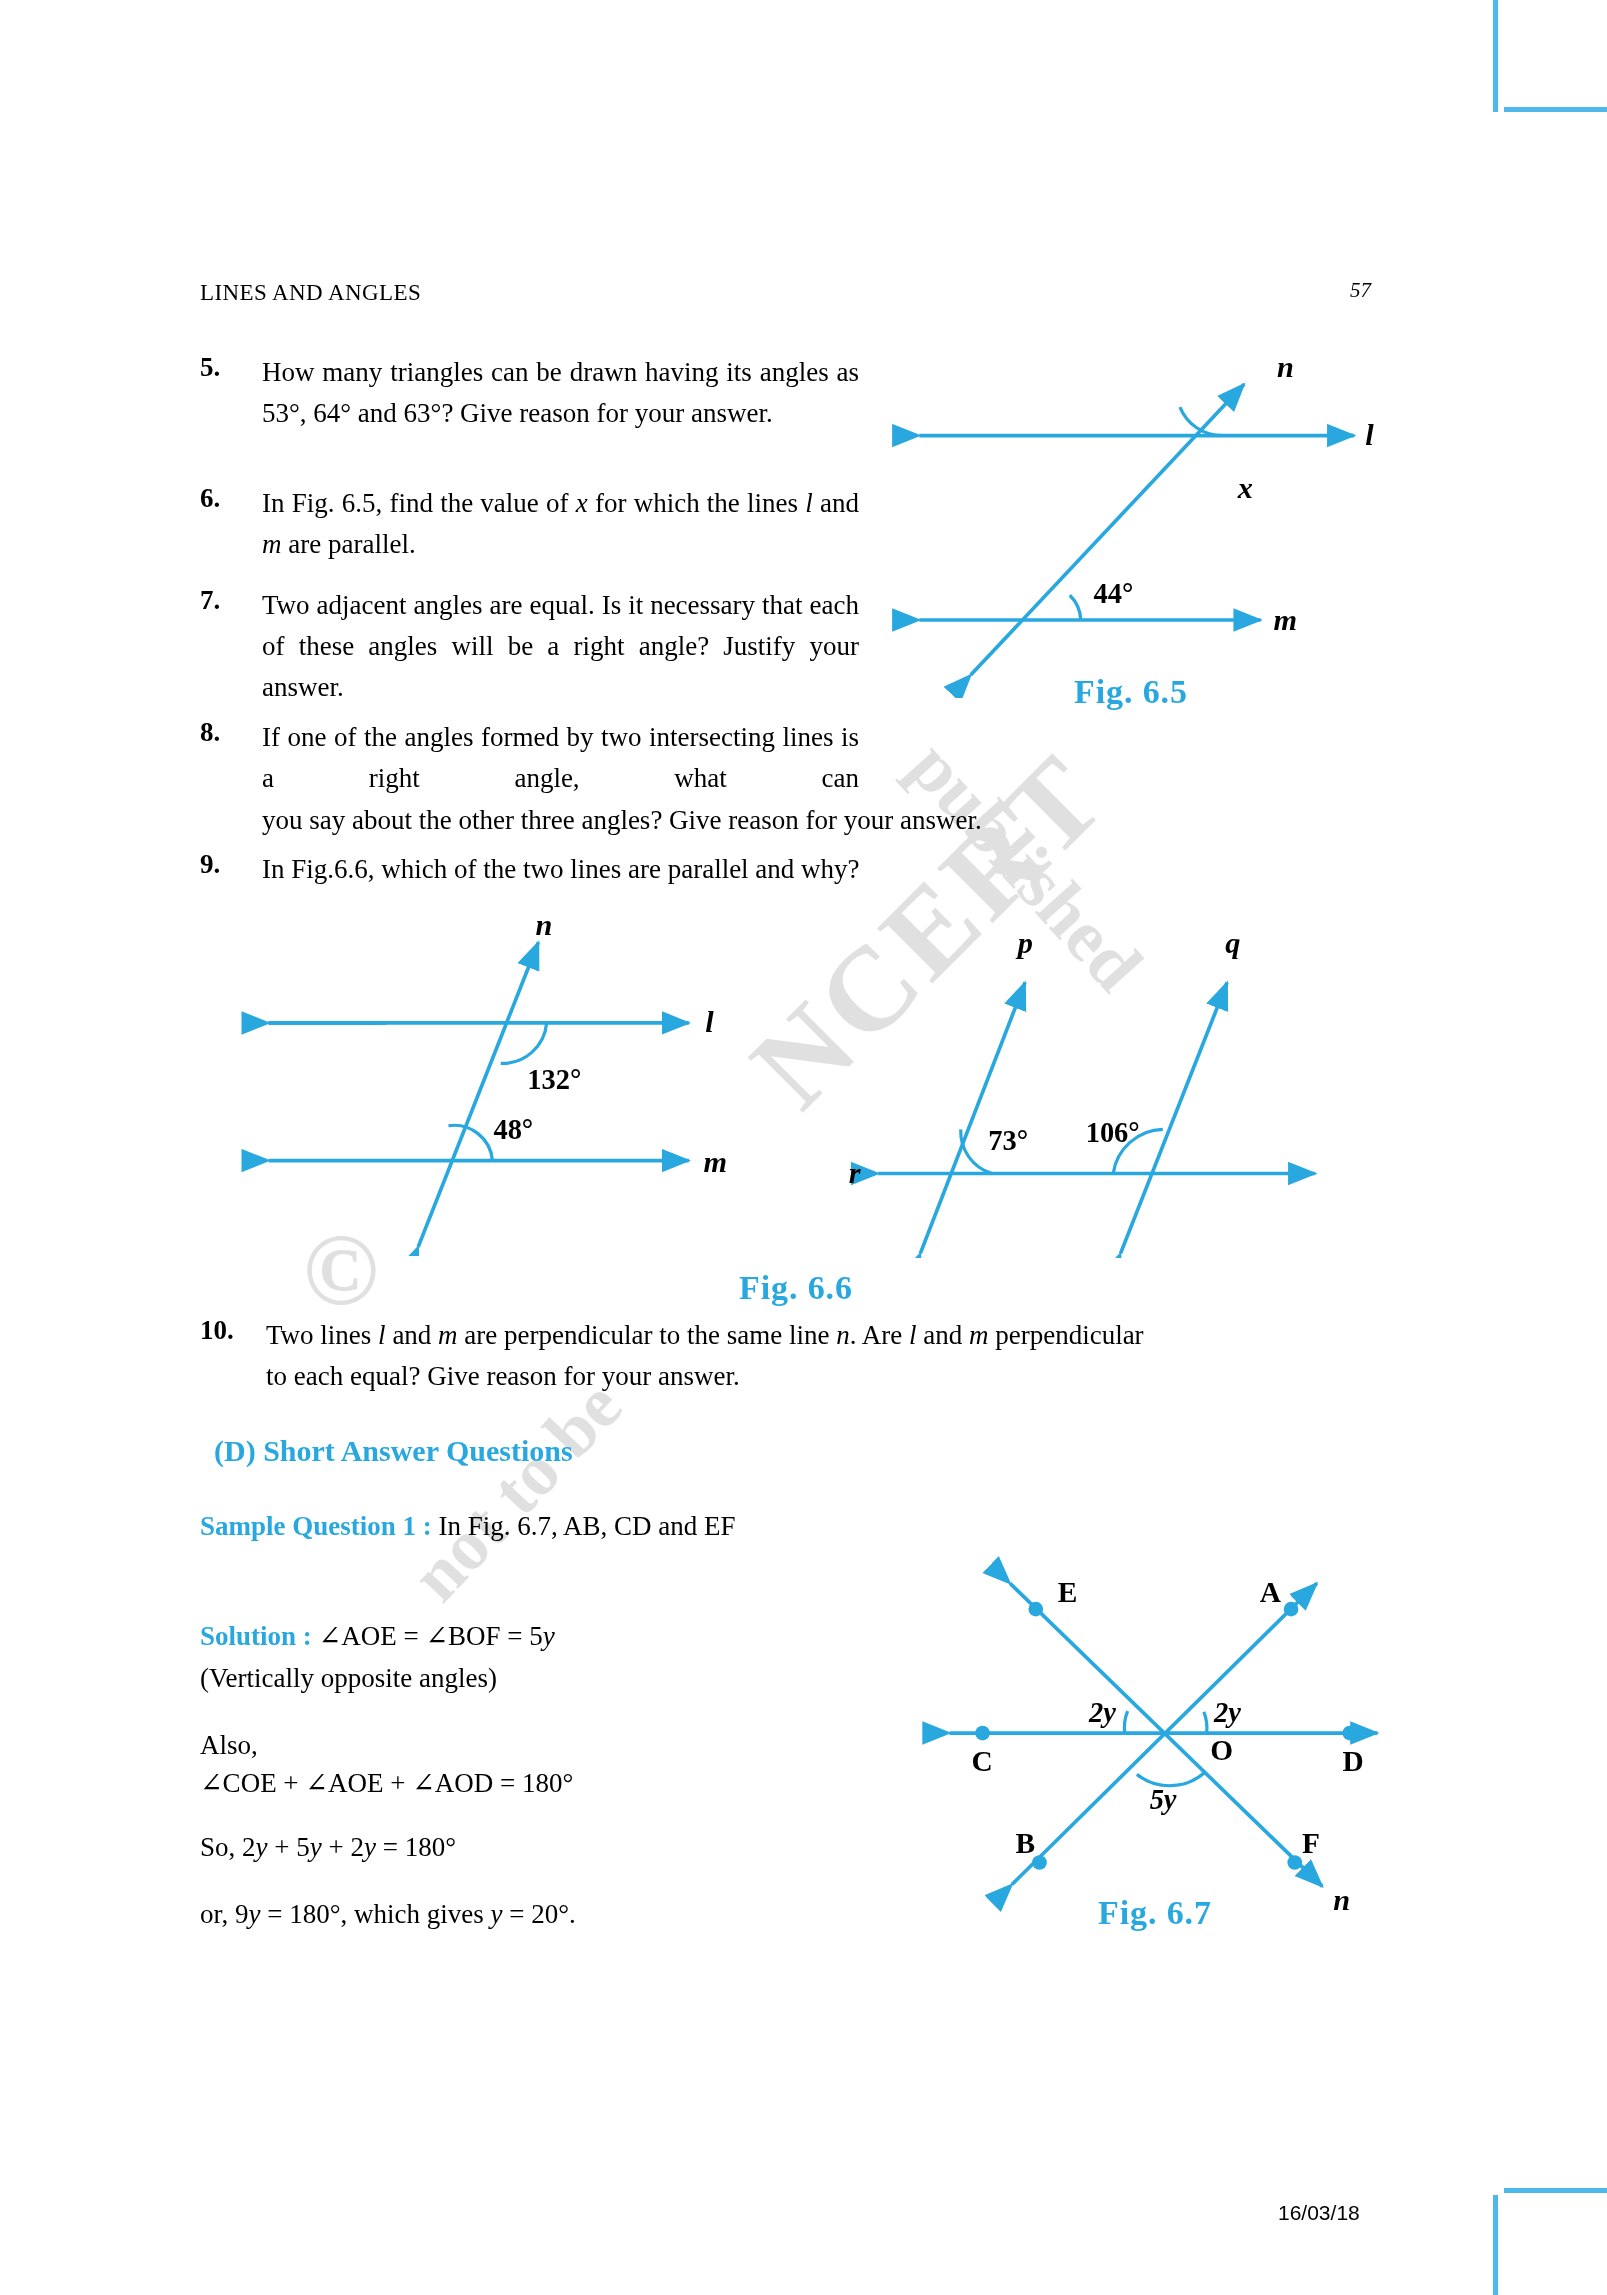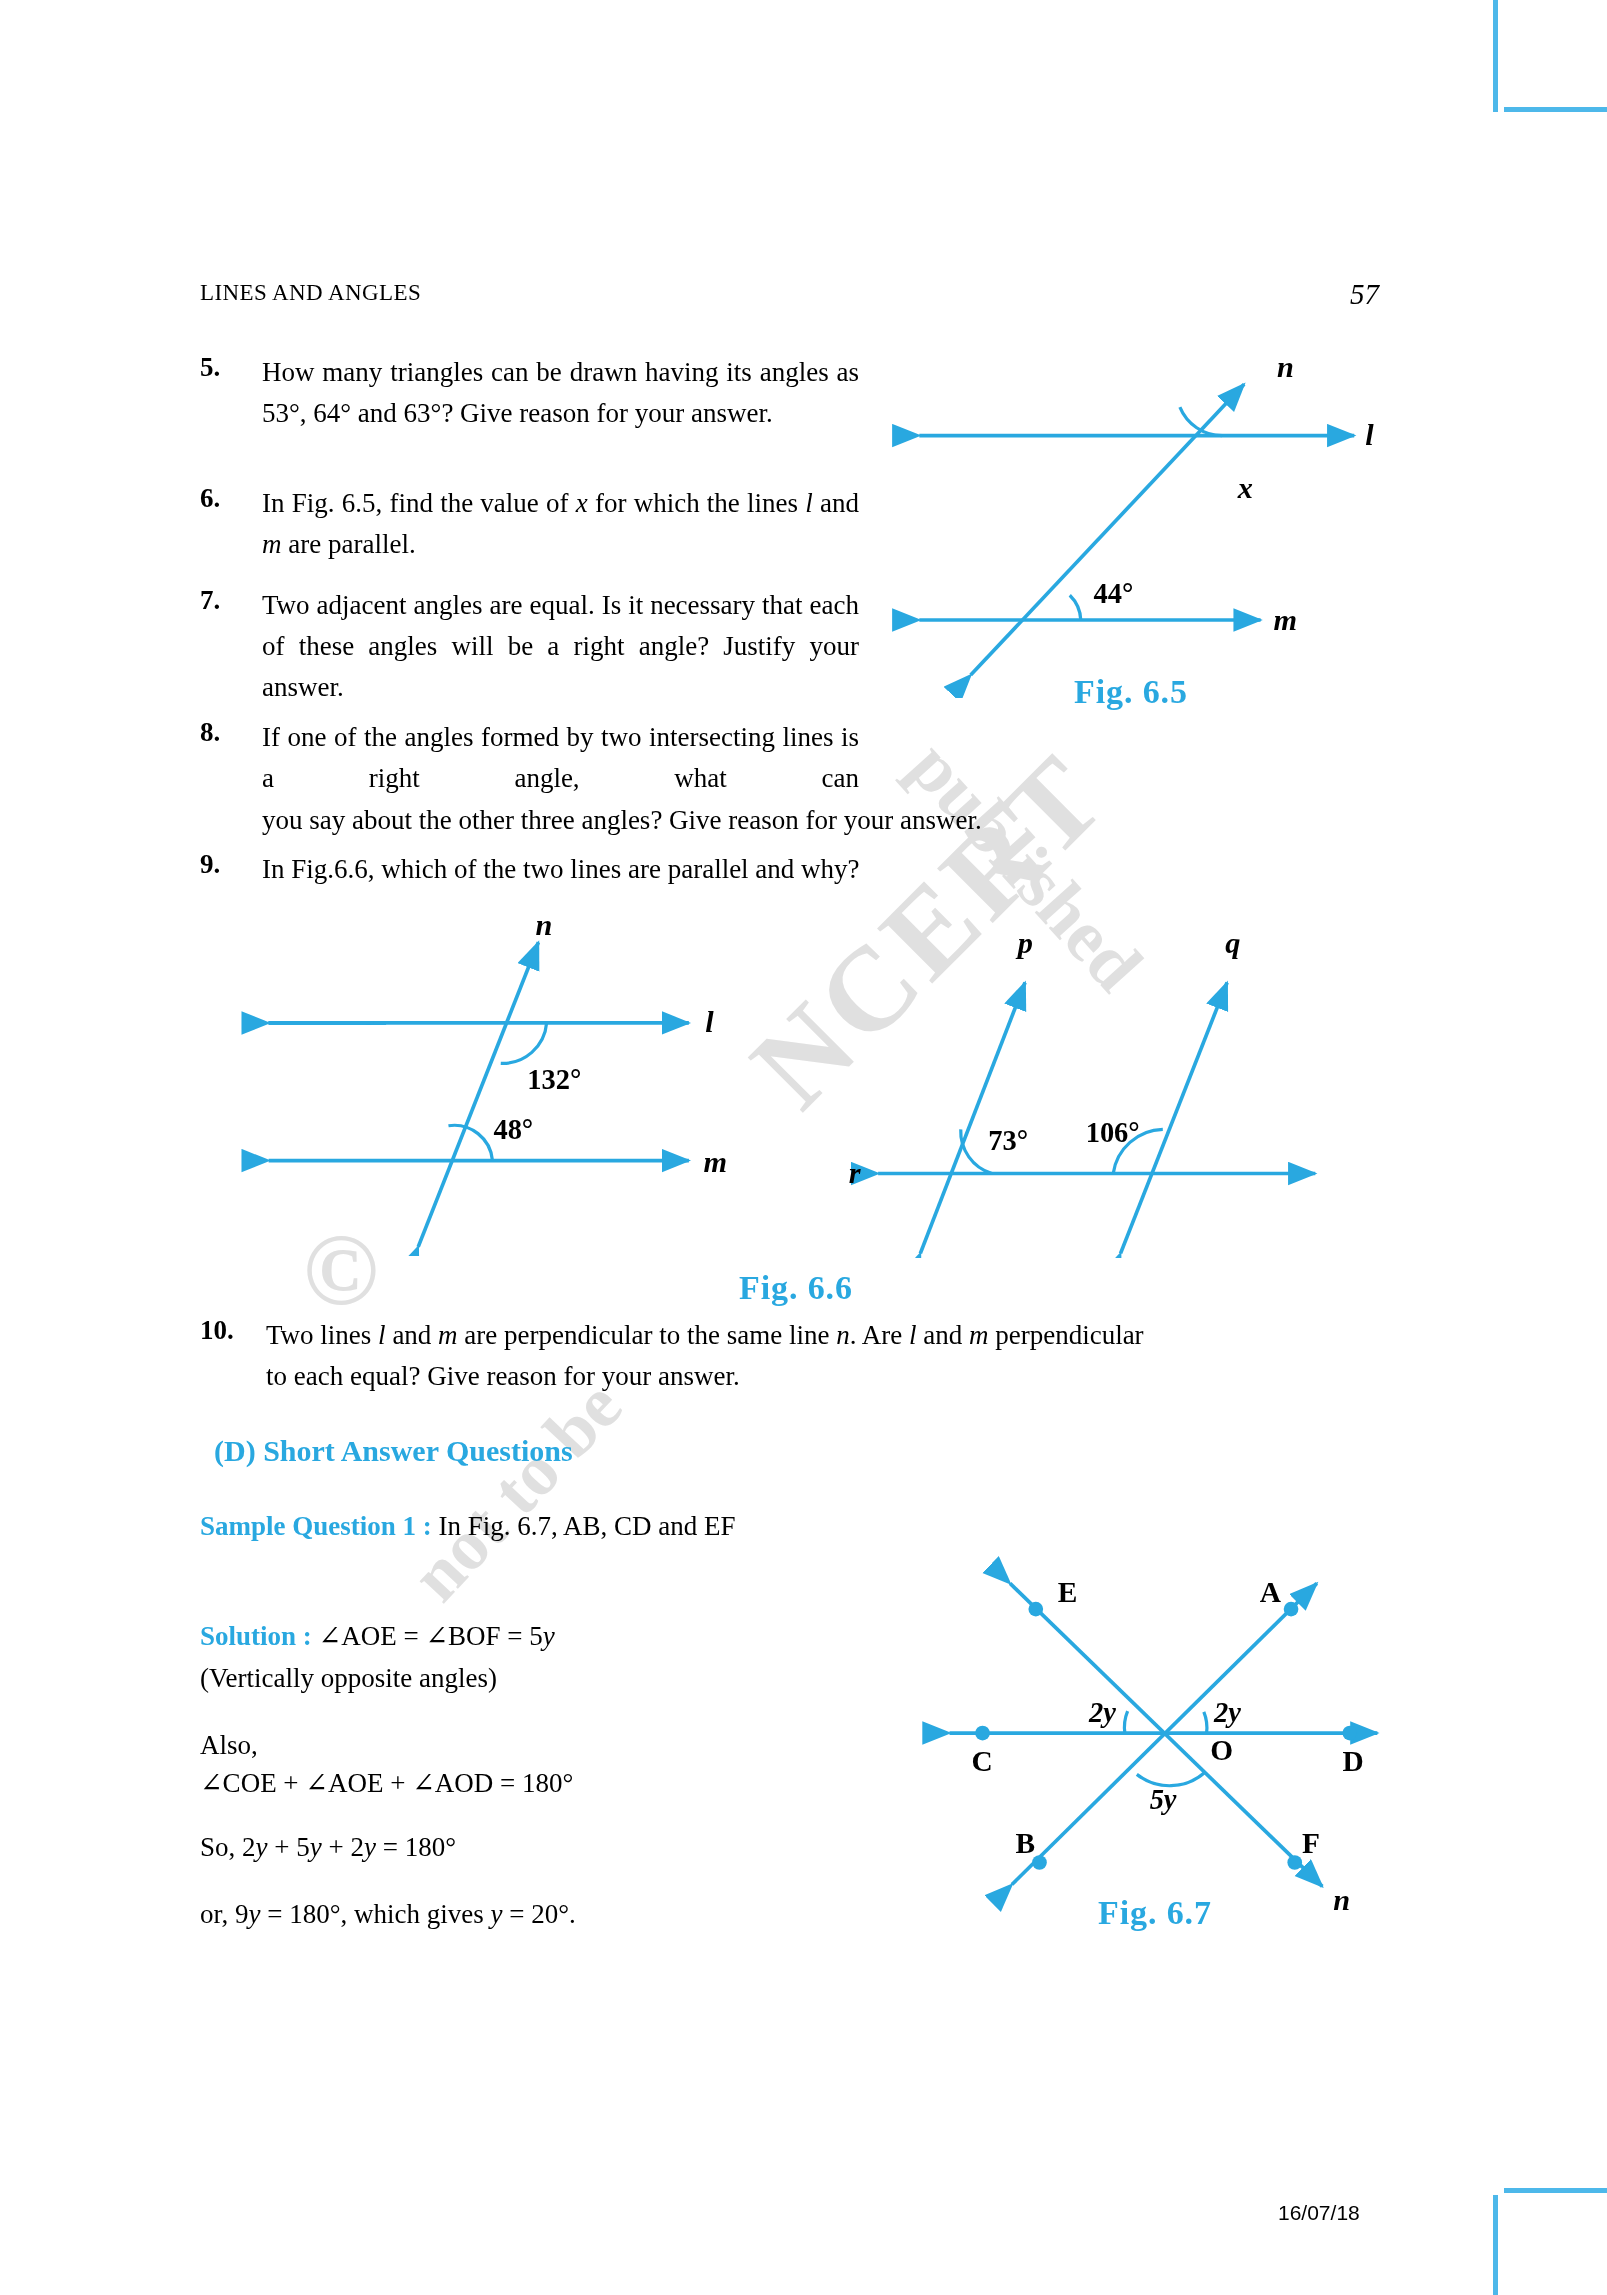--- a/index.html
+++ b/index.html
@@ -70,21 +70,21 @@
   
   .runhead {
     position: absolute;
     left: 200px; top: 280px;
     font-size: 23px;
     letter-spacing: 0.4px;
   }
   .pagenum {
     position: absolute;
     left: 1350px; top: 278px;
-    font-size: 29px;
+    font-size: 21px;
     font-family: "Liberation Serif", serif;
     font-style: italic;
   }
 
   
   .qnum {
     position: absolute;
     font-weight: bold;
     font-size: 27px;
     text-align: left;
@@ -345,16 +345,16 @@
       <text class="pt" x="318" y="236" font-size="32">O</text>
       <text class="lbl" x="452" y="400" font-size="33">n</text>
 
       <text class="lbl" x="186" y="195" font-size="31">2y</text>
       <text class="lbl" x="322" y="195" font-size="31">2y</text>
       <text class="lbl" x="252" y="290" font-size="31">5y</text>
     </svg>
   </div>
   <div class="figcap" style="left:1098px; top:1894px;">Fig.  6.7</div>
 
-  <div class="footer-date">16/07/18</div>
+  <div class="footer-date">16/03/18</div>
 
 </div>
 
 
 </body></html>

